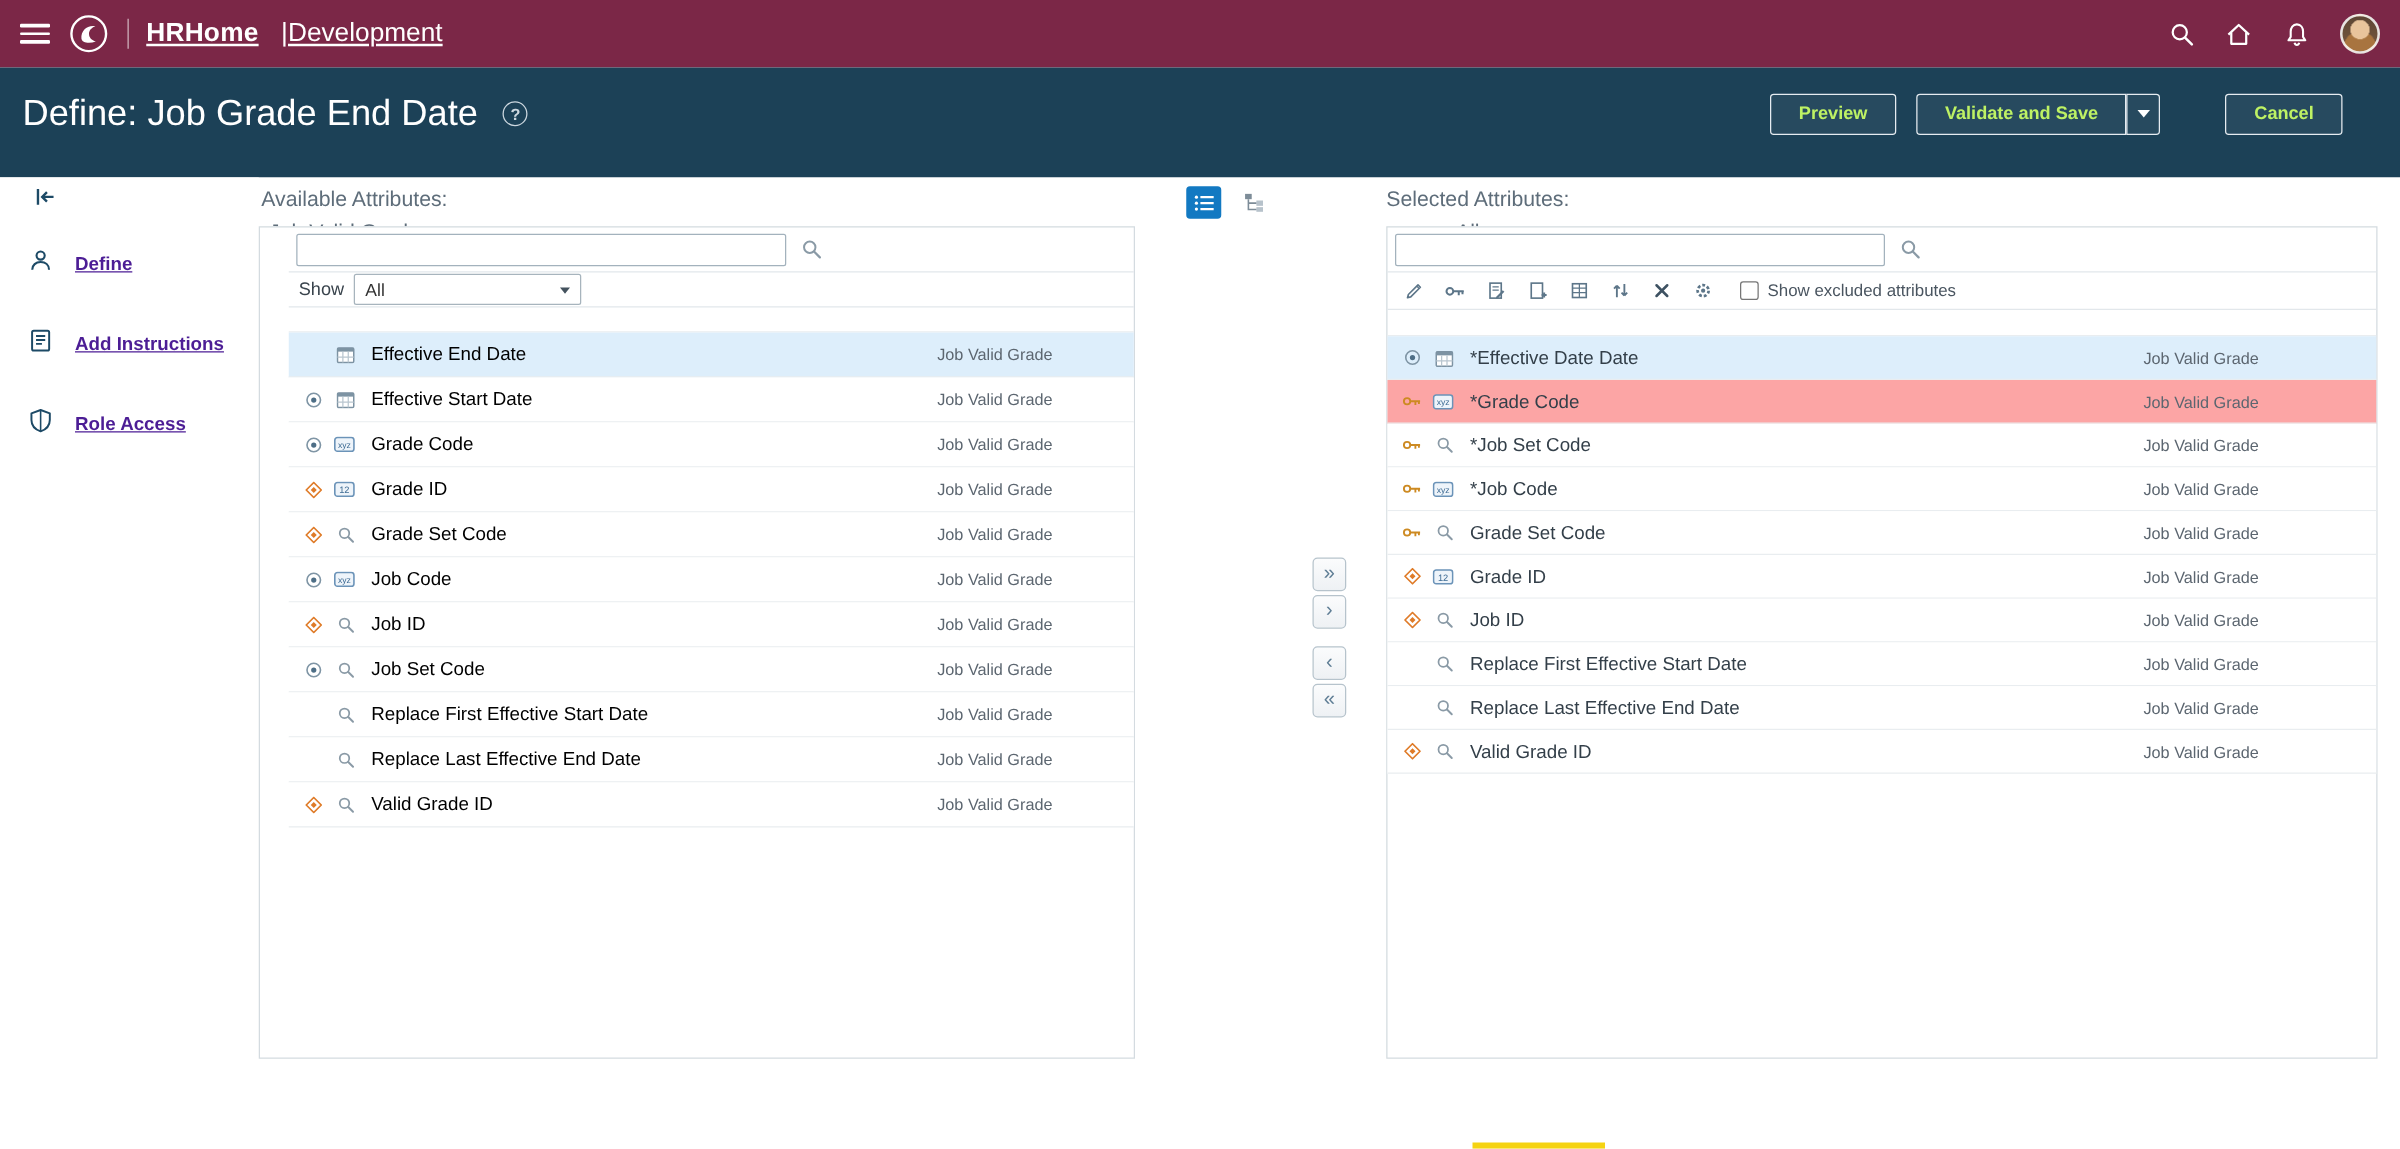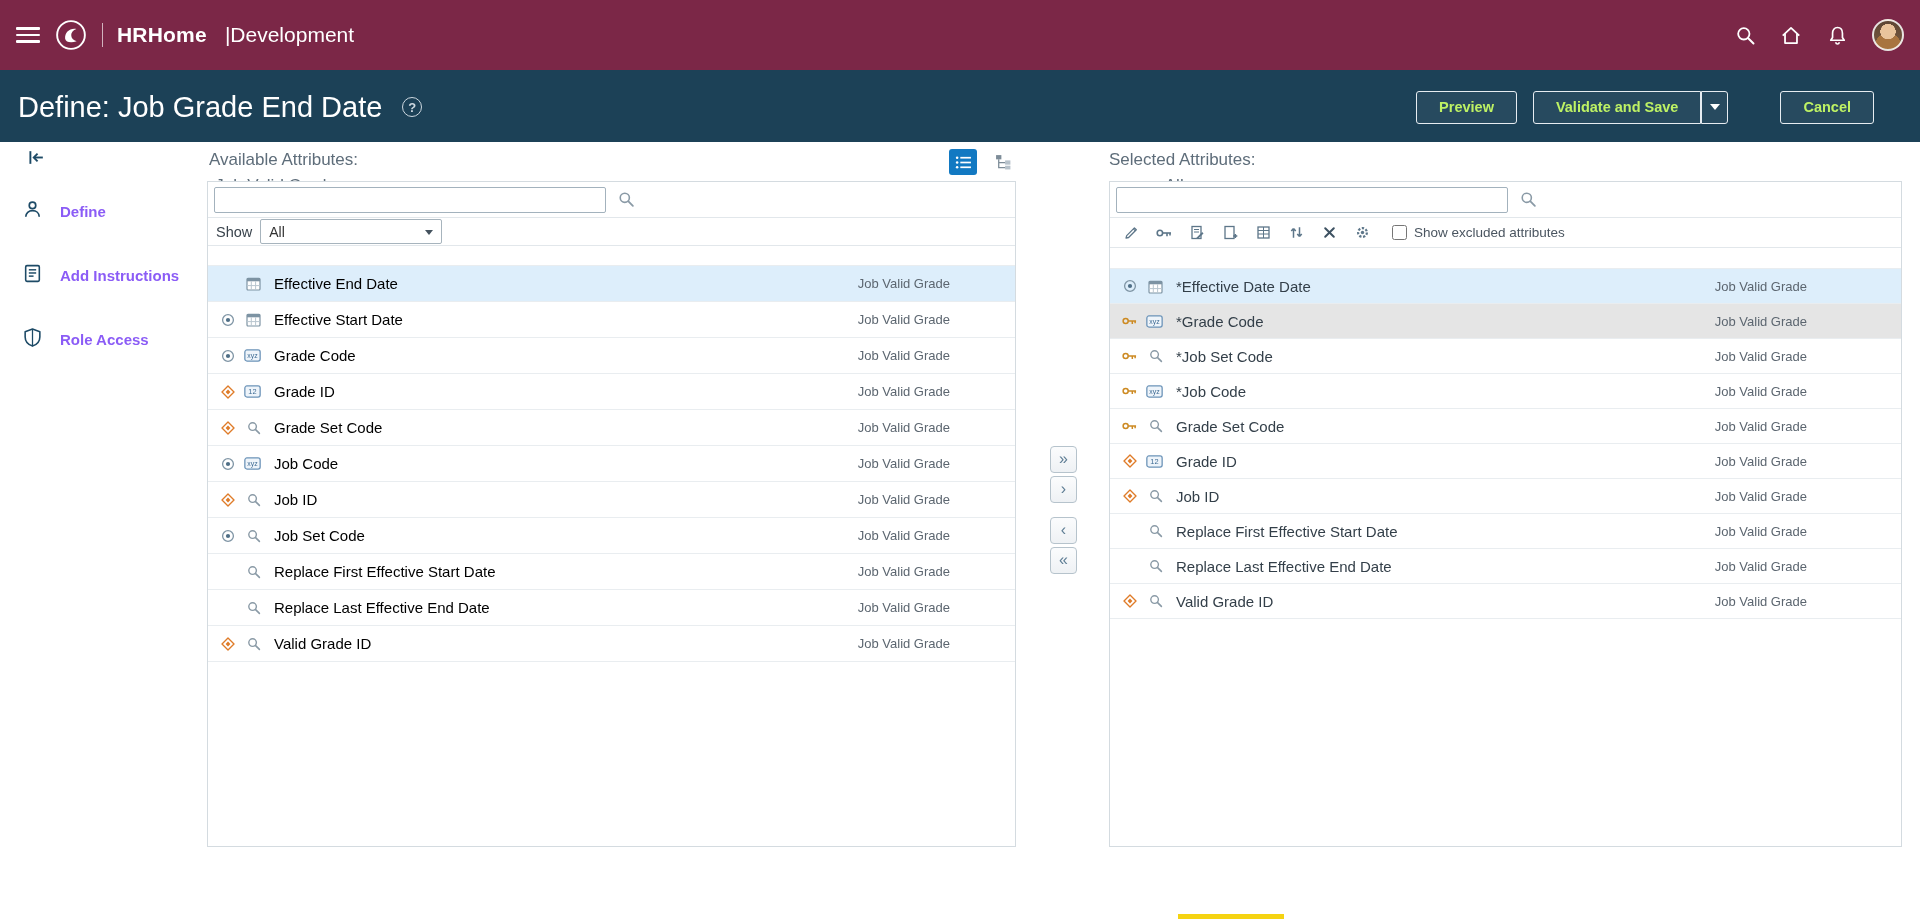--- a/index.html
+++ b/index.html
@@ -4,22 +4,22 @@
 <style>
   * { box-sizing: border-box; margin: 0; padding: 0; }
   html,body { width:1920px; height:919px; }
   body {
     font-family: "Liberation Sans", sans-serif;
     background:#fff; position:relative; overflow:hidden;
     -webkit-font-smoothing:antialiased;
   }
   
   .topbar {
-    height:70px; background:#7b2747; display:flex; align-items:center;
-    justify-content:space-between; padding:0 16px; color:#fff;
+    height:54px; background:#7b2747; display:flex; align-items:center;
+    justify-content:space-between; padding:0 16px; color:#fff;text-decoration:underline;
   }
   .topbar-left { display:flex; align-items:center; gap:14px; }
   .hamburger { width:24px; display:flex; flex-direction:column; gap:4px; cursor:pointer; background:none; border:none; padding:2px 0; }
   .hamburger div { height:2.6px; background:#fff; border-radius:1px; }
   .logo-badge { width:34px; height:34px; display:flex; align-items:center; justify-content:center; }
   .brand-divider { width:1px; height:24px; background:rgba(255,255,255,0.65); }
   .brand { font-size:21px; font-weight:700; letter-spacing:.2px; }
   .env { font-size:21px; font-weight:400; margin-left:4px; }
   .topbar-right { display:flex; align-items:center; gap:24px; }
   .top-icon { width:22px; height:22px; display:flex; align-items:center; justify-content:center; cursor:pointer; }
@@ -65,39 +65,39 @@
   
   .sidebar { position:absolute; left:0; top:0; width:207px; height:100%; background:#fff; }
   .collapse-btn { position:absolute; left:24px; top:5px; background:none; border:none; cursor:pointer; width:24px; height:24px; }
   .nav { position:absolute; top:37px; left:0; right:0; }
   .nav-item { height:64px; display:flex; align-items:center; padding-left:12px; cursor:pointer; }
   .icon-ring {
     width:40px; height:40px; border-radius:50%; display:flex;
     align-items:center; justify-content:center; border:2px solid transparent;
   }
   .nav-item.selected .icon-ring { border-color:#1d4a66; }
-  .nav-label { margin-left:8px; color:#8b5cf6; font-size:15px; font-weight:700; }
+  .nav-label { margin-left:8px; color:#4c1d95; font-size:15px; font-weight:700;text-decoration:underline; }
   
   .panels { position:absolute; left:207px; top:0; right:0; bottom:0; }
   .panel-header {
     position:absolute; top:8px; height:30px; display:flex; align-items:center;
     gap:6px; color:#5e6d7a; font-size:17px;flex-direction:column;
   }
   .ph-left { left:2px; }
   .ph-right { left:902px; }
   .panel-select { display:flex; align-items:center; gap:8px; cursor:pointer; color:#5e6d7a; }
   .caret-sm {
     width:0; height:0; border-left:4.5px solid transparent; border-right:4.5px solid transparent;
     border-top:5.5px solid #44525e; margin-top:2px;
   }
   .view-toggles { position:absolute; left:742px; top:7px; display:flex; gap:12px; align-items:center; }
   .toggle { width:28px; height:26px; border-radius:3px; display:flex; align-items:center; justify-content:center; cursor:pointer; }
   .toggle.active { background:#1279c2; }
   .panel-box { position:absolute; top:39px; bottom:72px; border:1px solid #d4dbe0; background:#fff; }
-  .box-left { left:0; width:809px; }
+  .box-left { left:0; width:701px;padding-left:23px; }
   .box-right { left:902px; width:793px; }
   .search-row { height:36px; border-bottom:1px solid #e2e7eb; display:flex; align-items:center; padding:0 6px; }
   .search-input {
     width:392px; height:26px; border:1px solid #a3b2bd; border-radius:2px;
     font-family:inherit; font-size:14px; padding:0 7px; color:#333;
   }
   .search-glass { margin-left:12px; display:flex; cursor:pointer; }
   .show-row { height:28px; border-bottom:1px solid #e2e7eb; display:flex; align-items:center; padding-left:8px; gap:8px; }
   .show-label { font-size:14.5px; color:#39434c; }
   .fake-select {
@@ -113,21 +113,21 @@
   .rows { border-top:1px solid #e9edf0; }
   .rows-left { margin-top:19px; }
   .rows-right { margin-top:20px; }
   .attr-row {
     display:flex; align-items:center; padding-left:12px;
     border-bottom:1px solid #e9edf0; cursor:pointer; background:#fff;
   }
   .box-left .attr-row { height:36px; padding-right:65px; }
   .box-right .attr-row { height:35px; padding-right:94px; }
   .attr-row.selected { background:#ddeefb; }
-  .attr-row.shaded { background:#e5e5e5; }
+  .attr-row.shaded { background:#fca5a5; }
   .marker { width:15px; display:inline-flex; justify-content:center; margin-right:8px; flex:none; }
   .type-icon { width:18px; display:inline-flex; justify-content:flex-end; margin-right:13px; flex:none; }
   .attr-name { font-size:15px; white-space:nowrap; }
   .box-left .attr-name { color:#000000; }
   .box-right .attr-name { color:#333f49; }
   .attr-source { margin-left:auto; font-size:13px; color:#5c6670; white-space:nowrap; }
   
   .shuttle { position:absolute; left:843px; top:304px; display:flex; flex-direction:column; gap:3px; }
   .shuttle .gap { height:8px; }
   .shuttle-btn {

